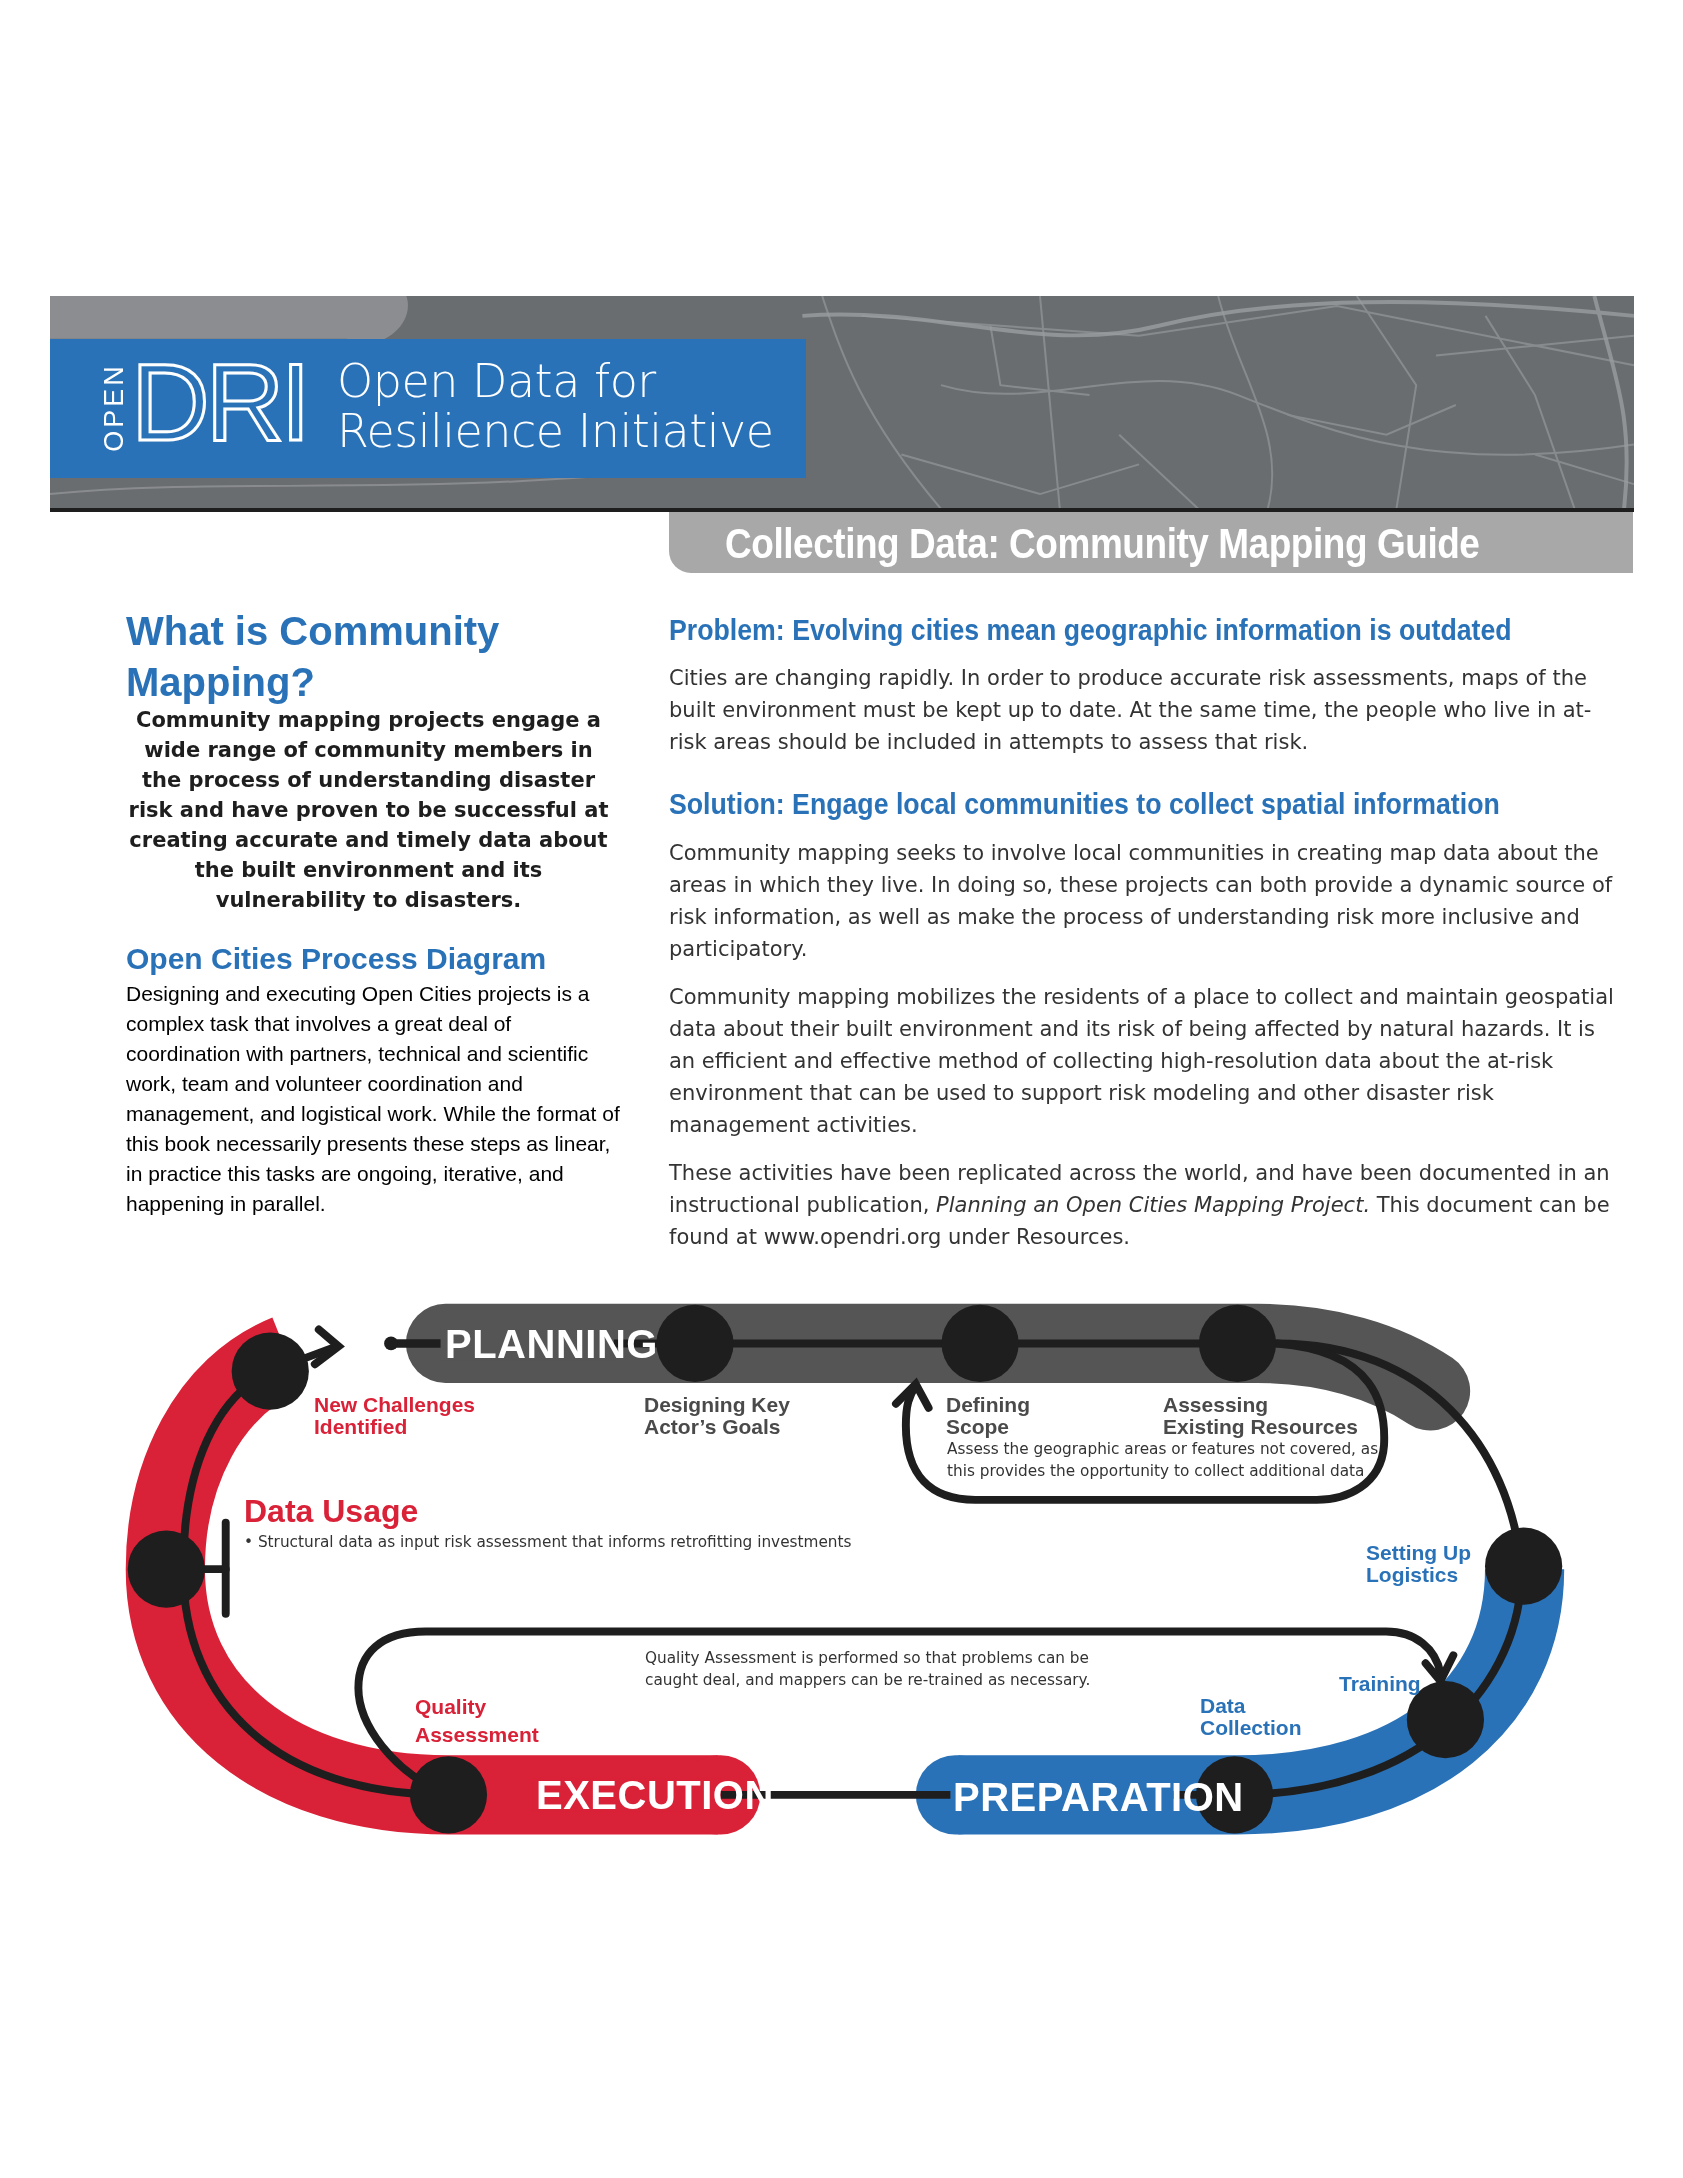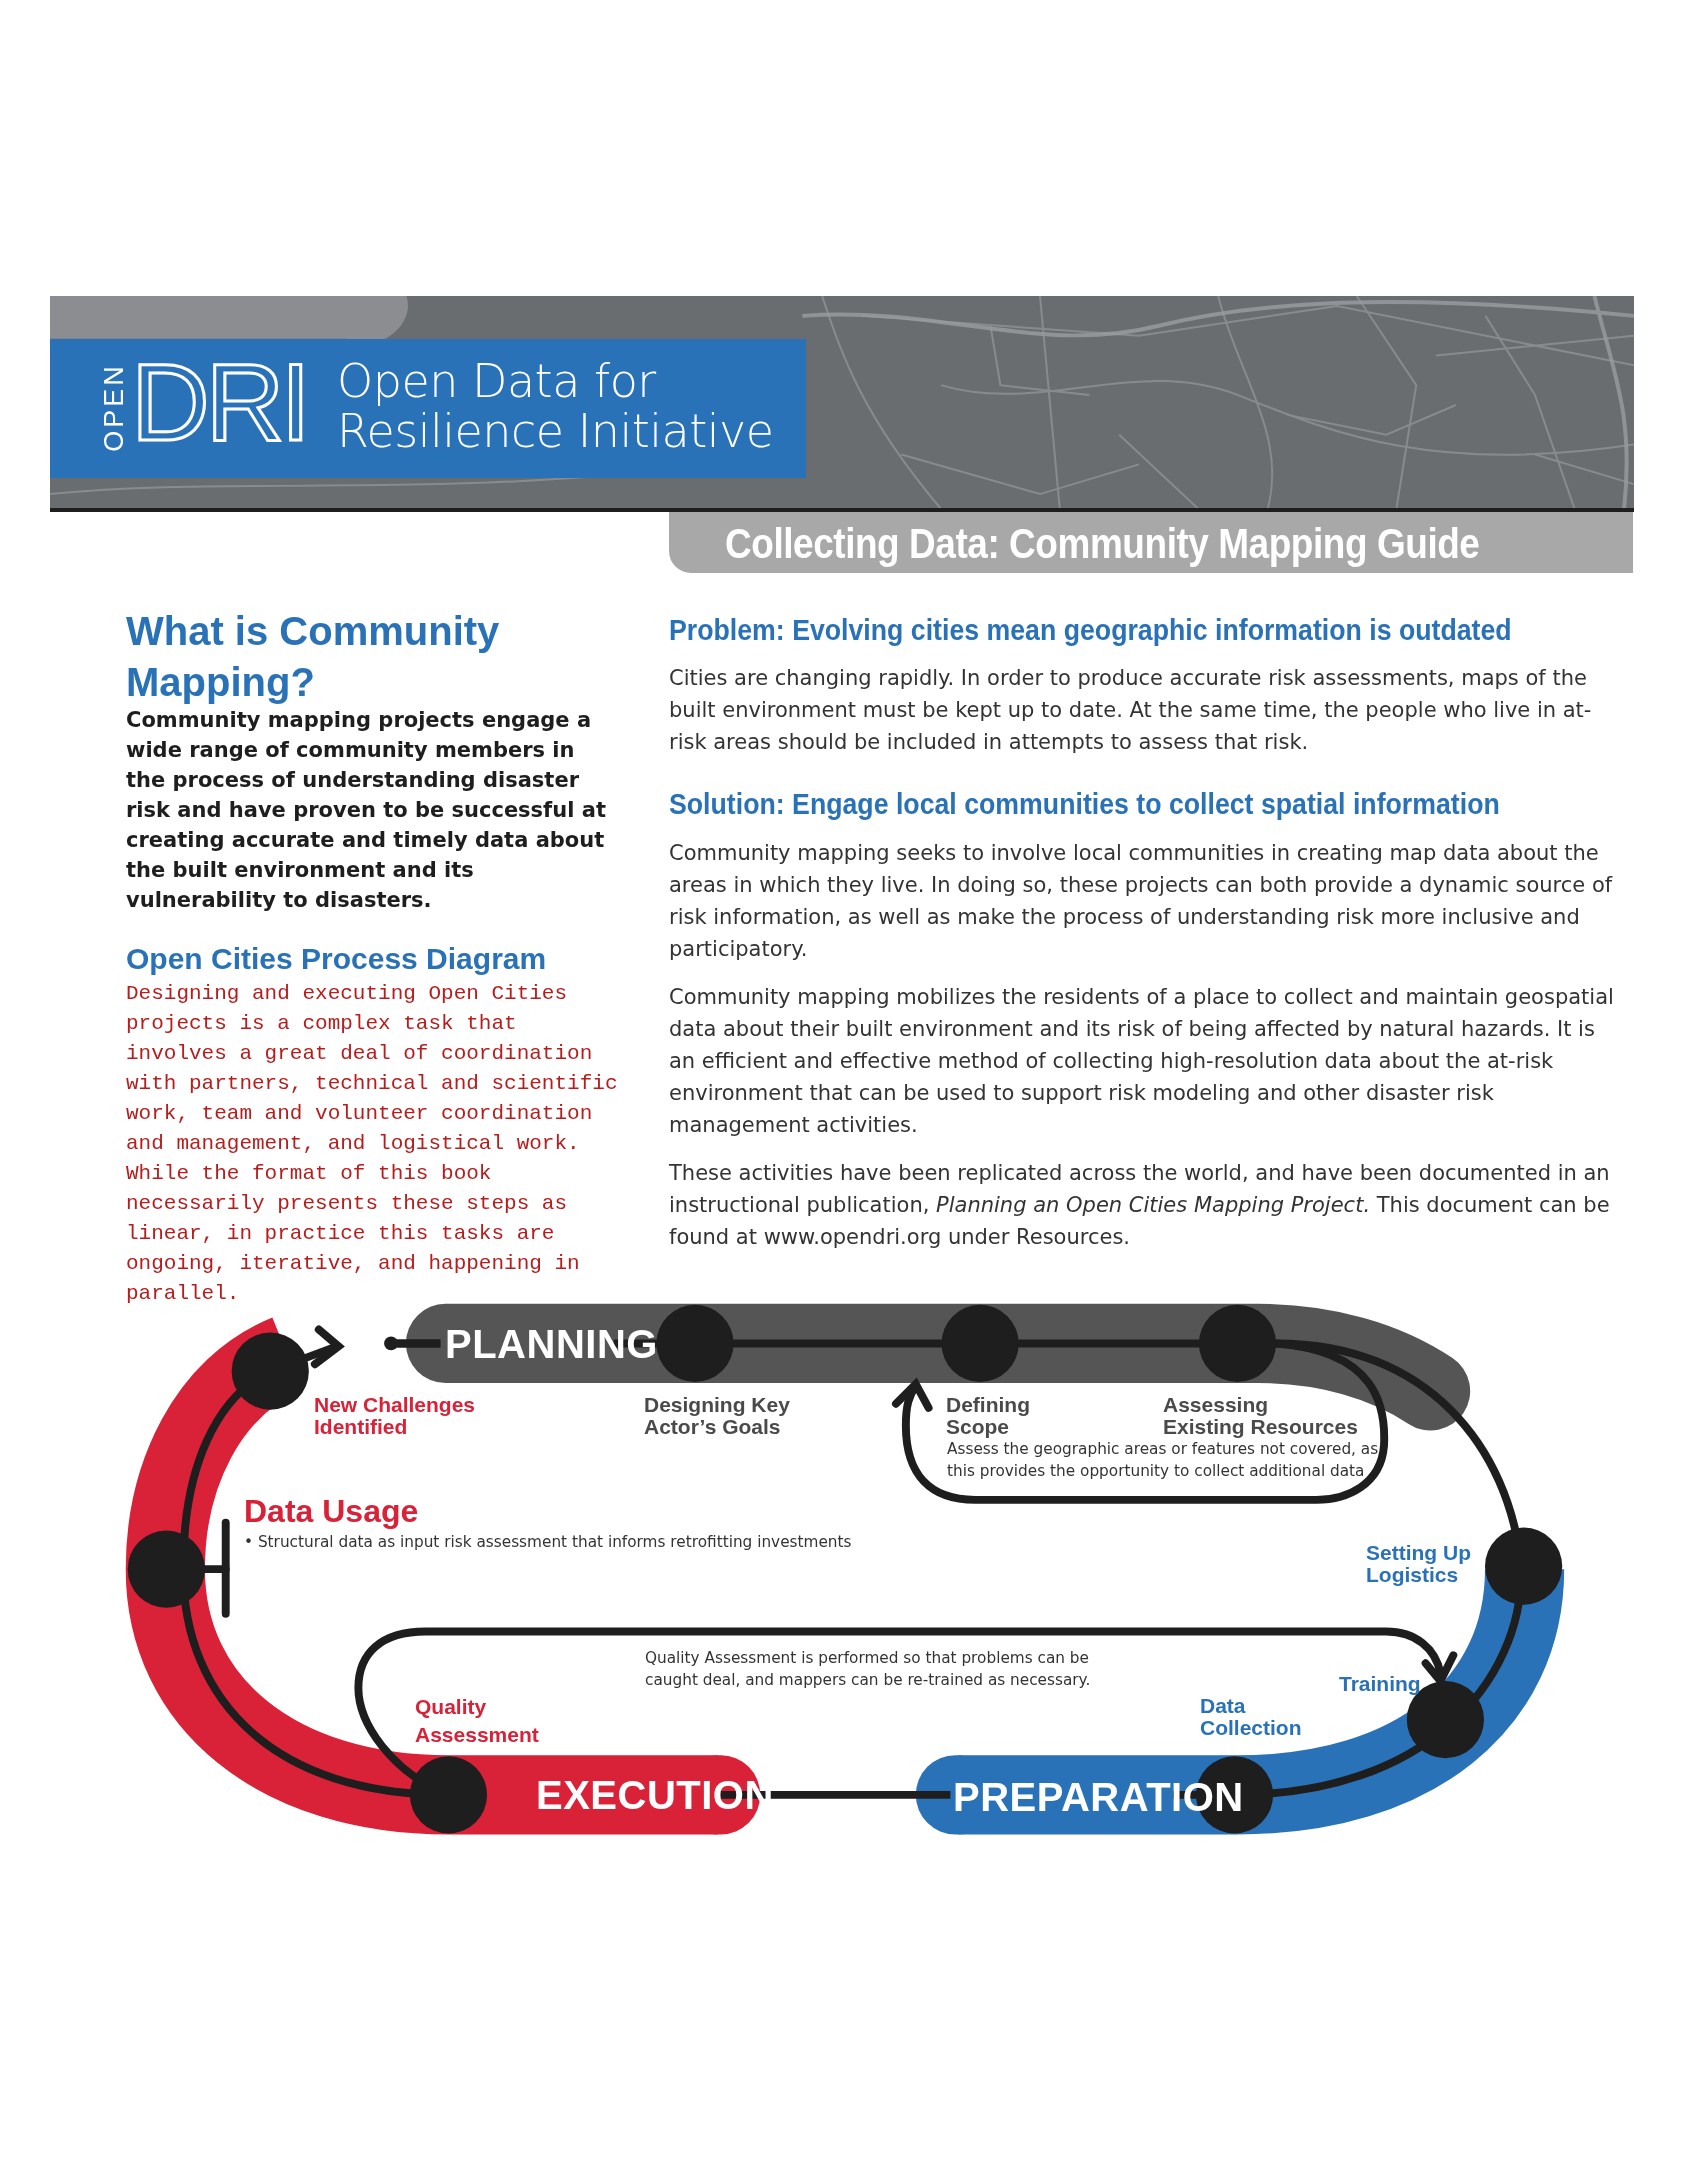--- a/index.html
+++ b/index.html
@@ -14,23 +14,23 @@
     #logo-open { left:94px; top:364px; width:34px; height:89px; }
     #logo-open span { position:absolute; left:-24px; top:28px; transform:rotate(-90deg); color:#fff; font-family:"Liberation Sans", sans-serif; font-size:27px; letter-spacing:3px; font-weight:300; }
     #logo-dri { left:131px; top:348px; color:transparent; -webkit-text-stroke:3px #fff; font-family:"Liberation Sans", sans-serif; font-size:109px; line-height:109px; letter-spacing:-4px; }
     #logo-name { left:337px; top:356px; color:#fff; font-family:"DejaVu Sans", sans-serif; font-weight:300; font-size:46px; line-height:50px; letter-spacing:-0.5px; }
     #subtitle-bar { left:669px; top:512px; width:964px; height:61px; background:#a8a8a8; border-bottom-left-radius:22px; }
     #subtitle-text { left:725px; top:517px; color:#fff; font-family:"Liberation Sans", sans-serif; font-weight:bold; font-size:42px; line-height:53px; letter-spacing:-0.5px; transform:scaleX(0.88); transform-origin:left center; white-space:nowrap; }
 
     
     .h-blue { color:#2a72b8; font-family:"Liberation Sans", sans-serif; font-weight:bold; }
     #wicm-title { left:126px; top:606px; font-size:40px; line-height:51px; width:475px; }
-    #wicm-body { left:126px; top:705px; width:485px; font-family:"DejaVu Sans", sans-serif; font-weight:bold; font-size:21px; line-height:30px; color:#1e1e1e; }
+    #wicm-body { left:126px; top:705px; width:485px; font-family:"DejaVu Sans", sans-serif; font-weight:bold; font-size:21px; line-height:30px; color:#1e1e1e;text-align:center; }
     #ocpd-title { left:126px; top:941px; font-size:30px; line-height:36px; white-space:nowrap; }
-    #ocpd-body { left:126px; top:979px; width:495px; font-family:Liberation Mono, monospace; font-size:21px; line-height:30px; color:#b91c1c; }
+    #ocpd-body { left:126px; top:979px; width:495px; font-family:Liberation Sans, sans-serif; font-size:21px; line-height:30px; color:#000000; }
 
     
     .rh { left:669px; font-size:30px; line-height:36px; white-space:nowrap; transform:scaleX(0.89); transform-origin:left center; }
     #problem-title { top:612px; }
     #solution-title { top:786px; }
     .rbody { left:669px; width:950px; font-family:"DejaVu Sans", sans-serif; font-size:21px; line-height:32px; color:#333; }
     #problem-body { top:662px; }
     #solution-body { top:837px; }
     #para2 { top:981px; }
     #para3 { top:1157px; }

